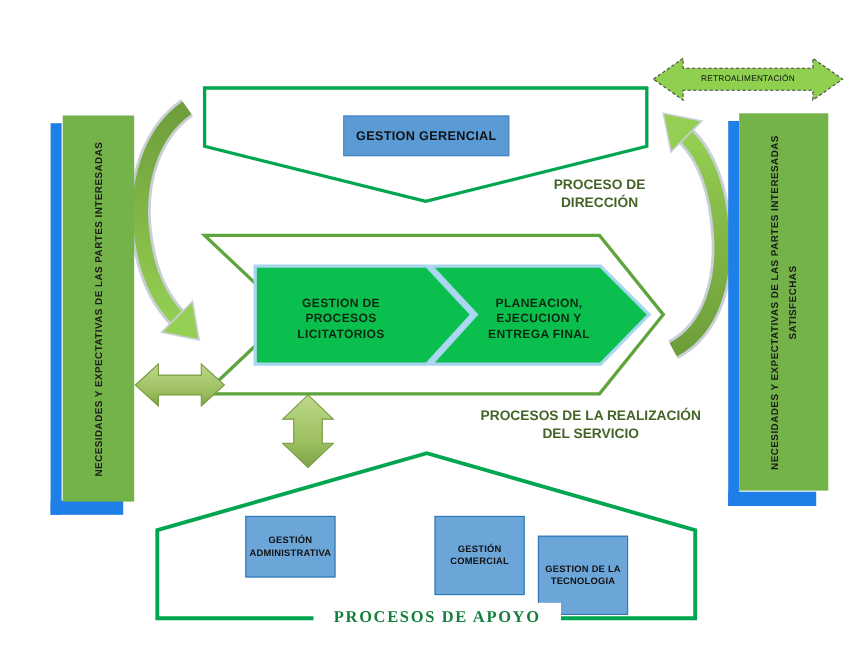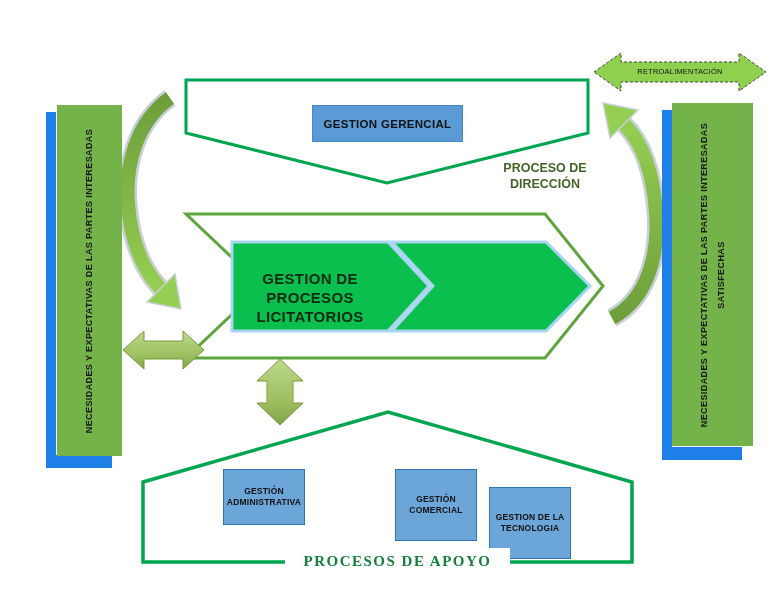--- a/index.html
+++ b/index.html
@@ -8,21 +8,21 @@
   .layer{position:absolute;left:0;top:0;width:768px;height:594px;}
   .abs{position:absolute;box-sizing:border-box;}
   .bar{background:#74B24A;}
   .blue{background:#1F7FE8;}
   .rot{position:absolute;left:50%;top:50%;transform:translate(-50%,-50%) rotate(-90deg);
        white-space:nowrap;text-align:center;}
   .bar-text{font-size:9px;font-weight:bold;color:#1a1a1a;letter-spacing:.4px;line-height:1.9;}
   .hdr-box{background:#5B9BD5;border:1px solid #4A86C2;display:flex;align-items:center;
            justify-content:center;font-size:11.5px;font-weight:bold;color:#111;letter-spacing:.3px;}
   .caption{color:#446327;font-weight:bold;font-size:12.5px;text-align:center;line-height:1.25;}
-  .chev-label{font-size:15px;font-weight:bold;color:#0b2a12;text-align:center;line-height:1.25;
+  .chev-label{font-size:11px;font-weight:bold;color:#0b2a12;text-align:center;line-height:1.25;
               letter-spacing:.3px;}
   .support-box{background:#6CA6D9;border:1.5px solid #2E75B6;display:flex;align-items:center;
                justify-content:center;text-align:center;font-size:8.5px;font-weight:bold;
                color:#111;line-height:1.3;padding:2px;letter-spacing:.2px;overflow-wrap:break-word;}
   .apoyo{background:#ffffff;display:flex;align-items:center;justify-content:center;
          font-family:"Liberation Serif",serif;font-weight:bold;font-size:15px;color:#15803d;
          letter-spacing:1.5px;}
   .retro-label{font-size:7.5px;font-weight:normal;color:#111;text-align:center;letter-spacing:.2px;}
 </style>
 </head>
@@ -93,20 +93,25 @@
 
   <div class="abs retro-label" style="left:598px;top:67px;width:164px;">RETROALIMENTACIÓN</div>
 
   <div class="abs hdr-box" style="left:312px;top:105px;width:151px;height:37px;">GESTION GERENCIAL</div>
   <div class="abs caption" style="left:465px;top:161px;width:160px;">
     <div>PROCESO DE</div>
     <div>DIRECCIÓN</div>
   </div>
 
   <div class="abs chev-label" style="left:252px;top:270px;width:116px;">GESTION DE PROCESOS LICITATORIOS</div>
+  <div class="abs chev-label" style="left:432px;top:270px;width:116px;">PLANEACION, EJECUCION Y ENTREGA FINAL</div>
+  <div class="abs caption" style="left:412px;top:371px;width:250px;">
+    <div>PROCESOS DE LA REALIZACIÓN</div>
+    <div>DEL SERVICIO</div>
+  </div>
 
   <div class="abs support-box" style="left:223px;top:469px;width:82px;height:56px;">GESTIÓN ADMINISTRATIVA</div>
   <div class="abs support-box" style="left:395px;top:469px;width:82px;height:72px;">GESTIÓN COMERCIAL</div>
   <div class="abs support-box" style="left:489px;top:487px;width:82px;height:72px;">GESTION DE LA TECNOLOGIA</div>
 
   <div class="abs apoyo" style="left:285px;top:548px;width:225px;height:27px;">PROCESOS DE APOYO</div>
 
 </div>
 
 </body></html>

